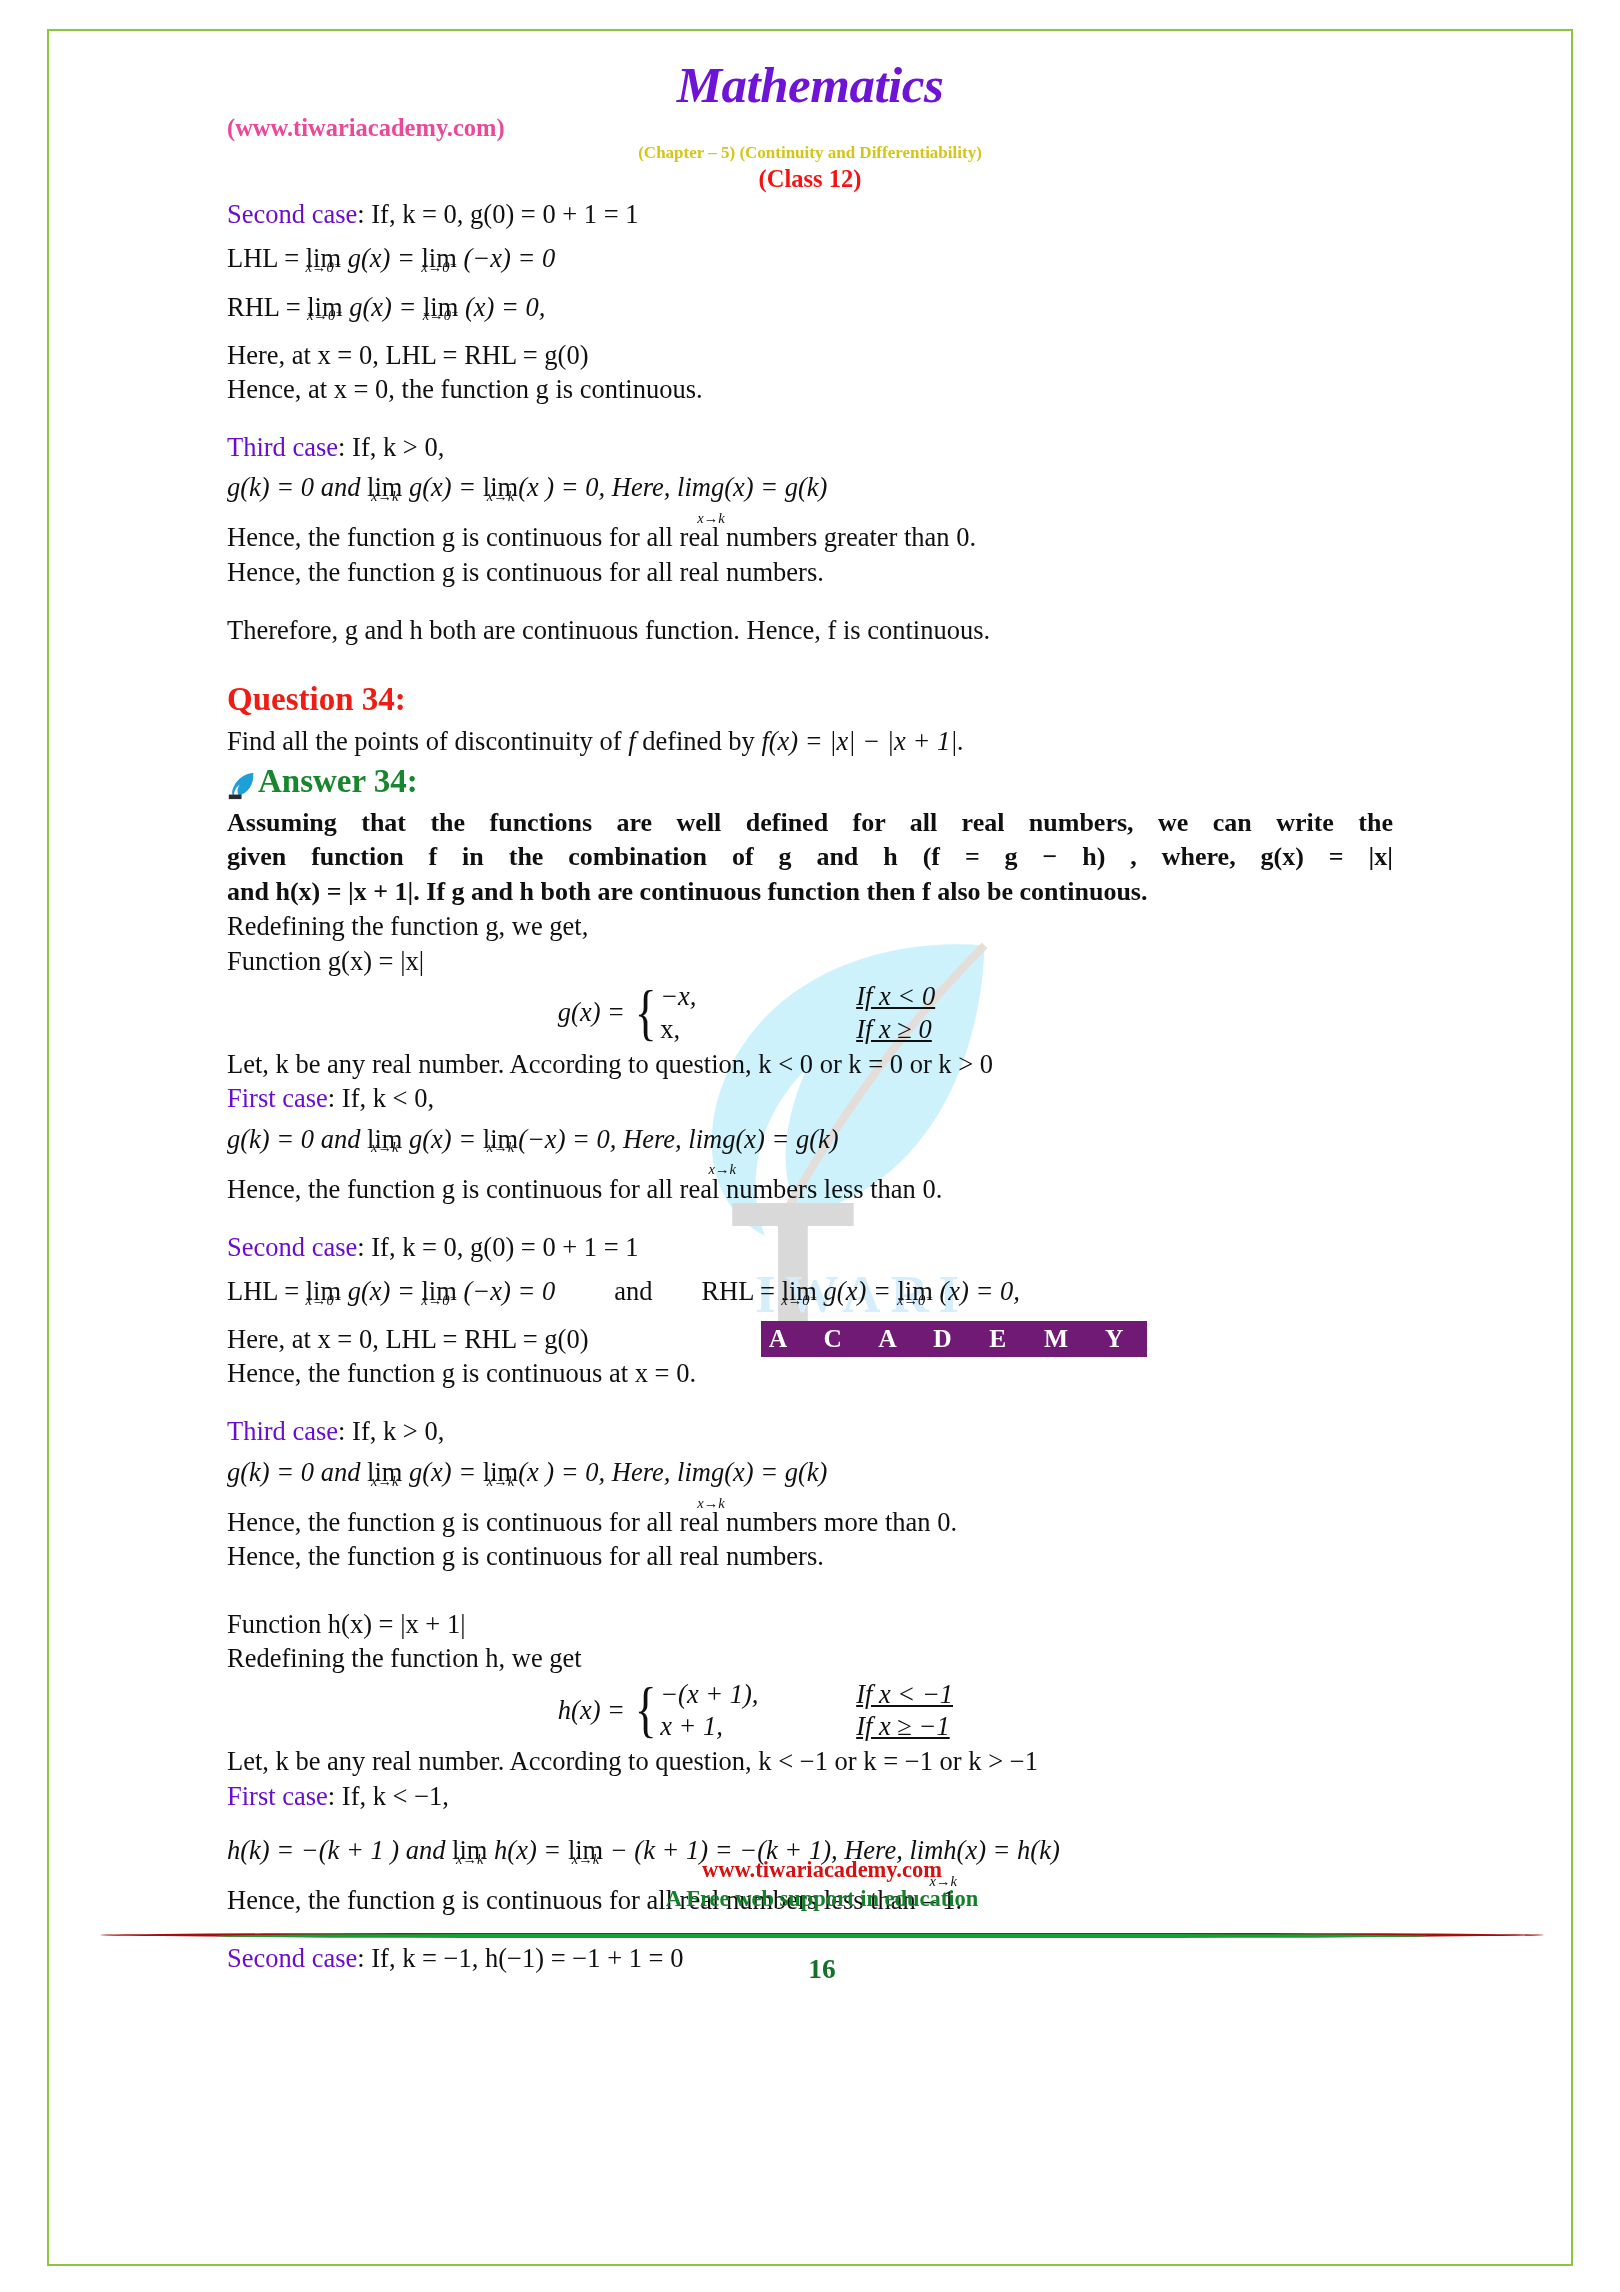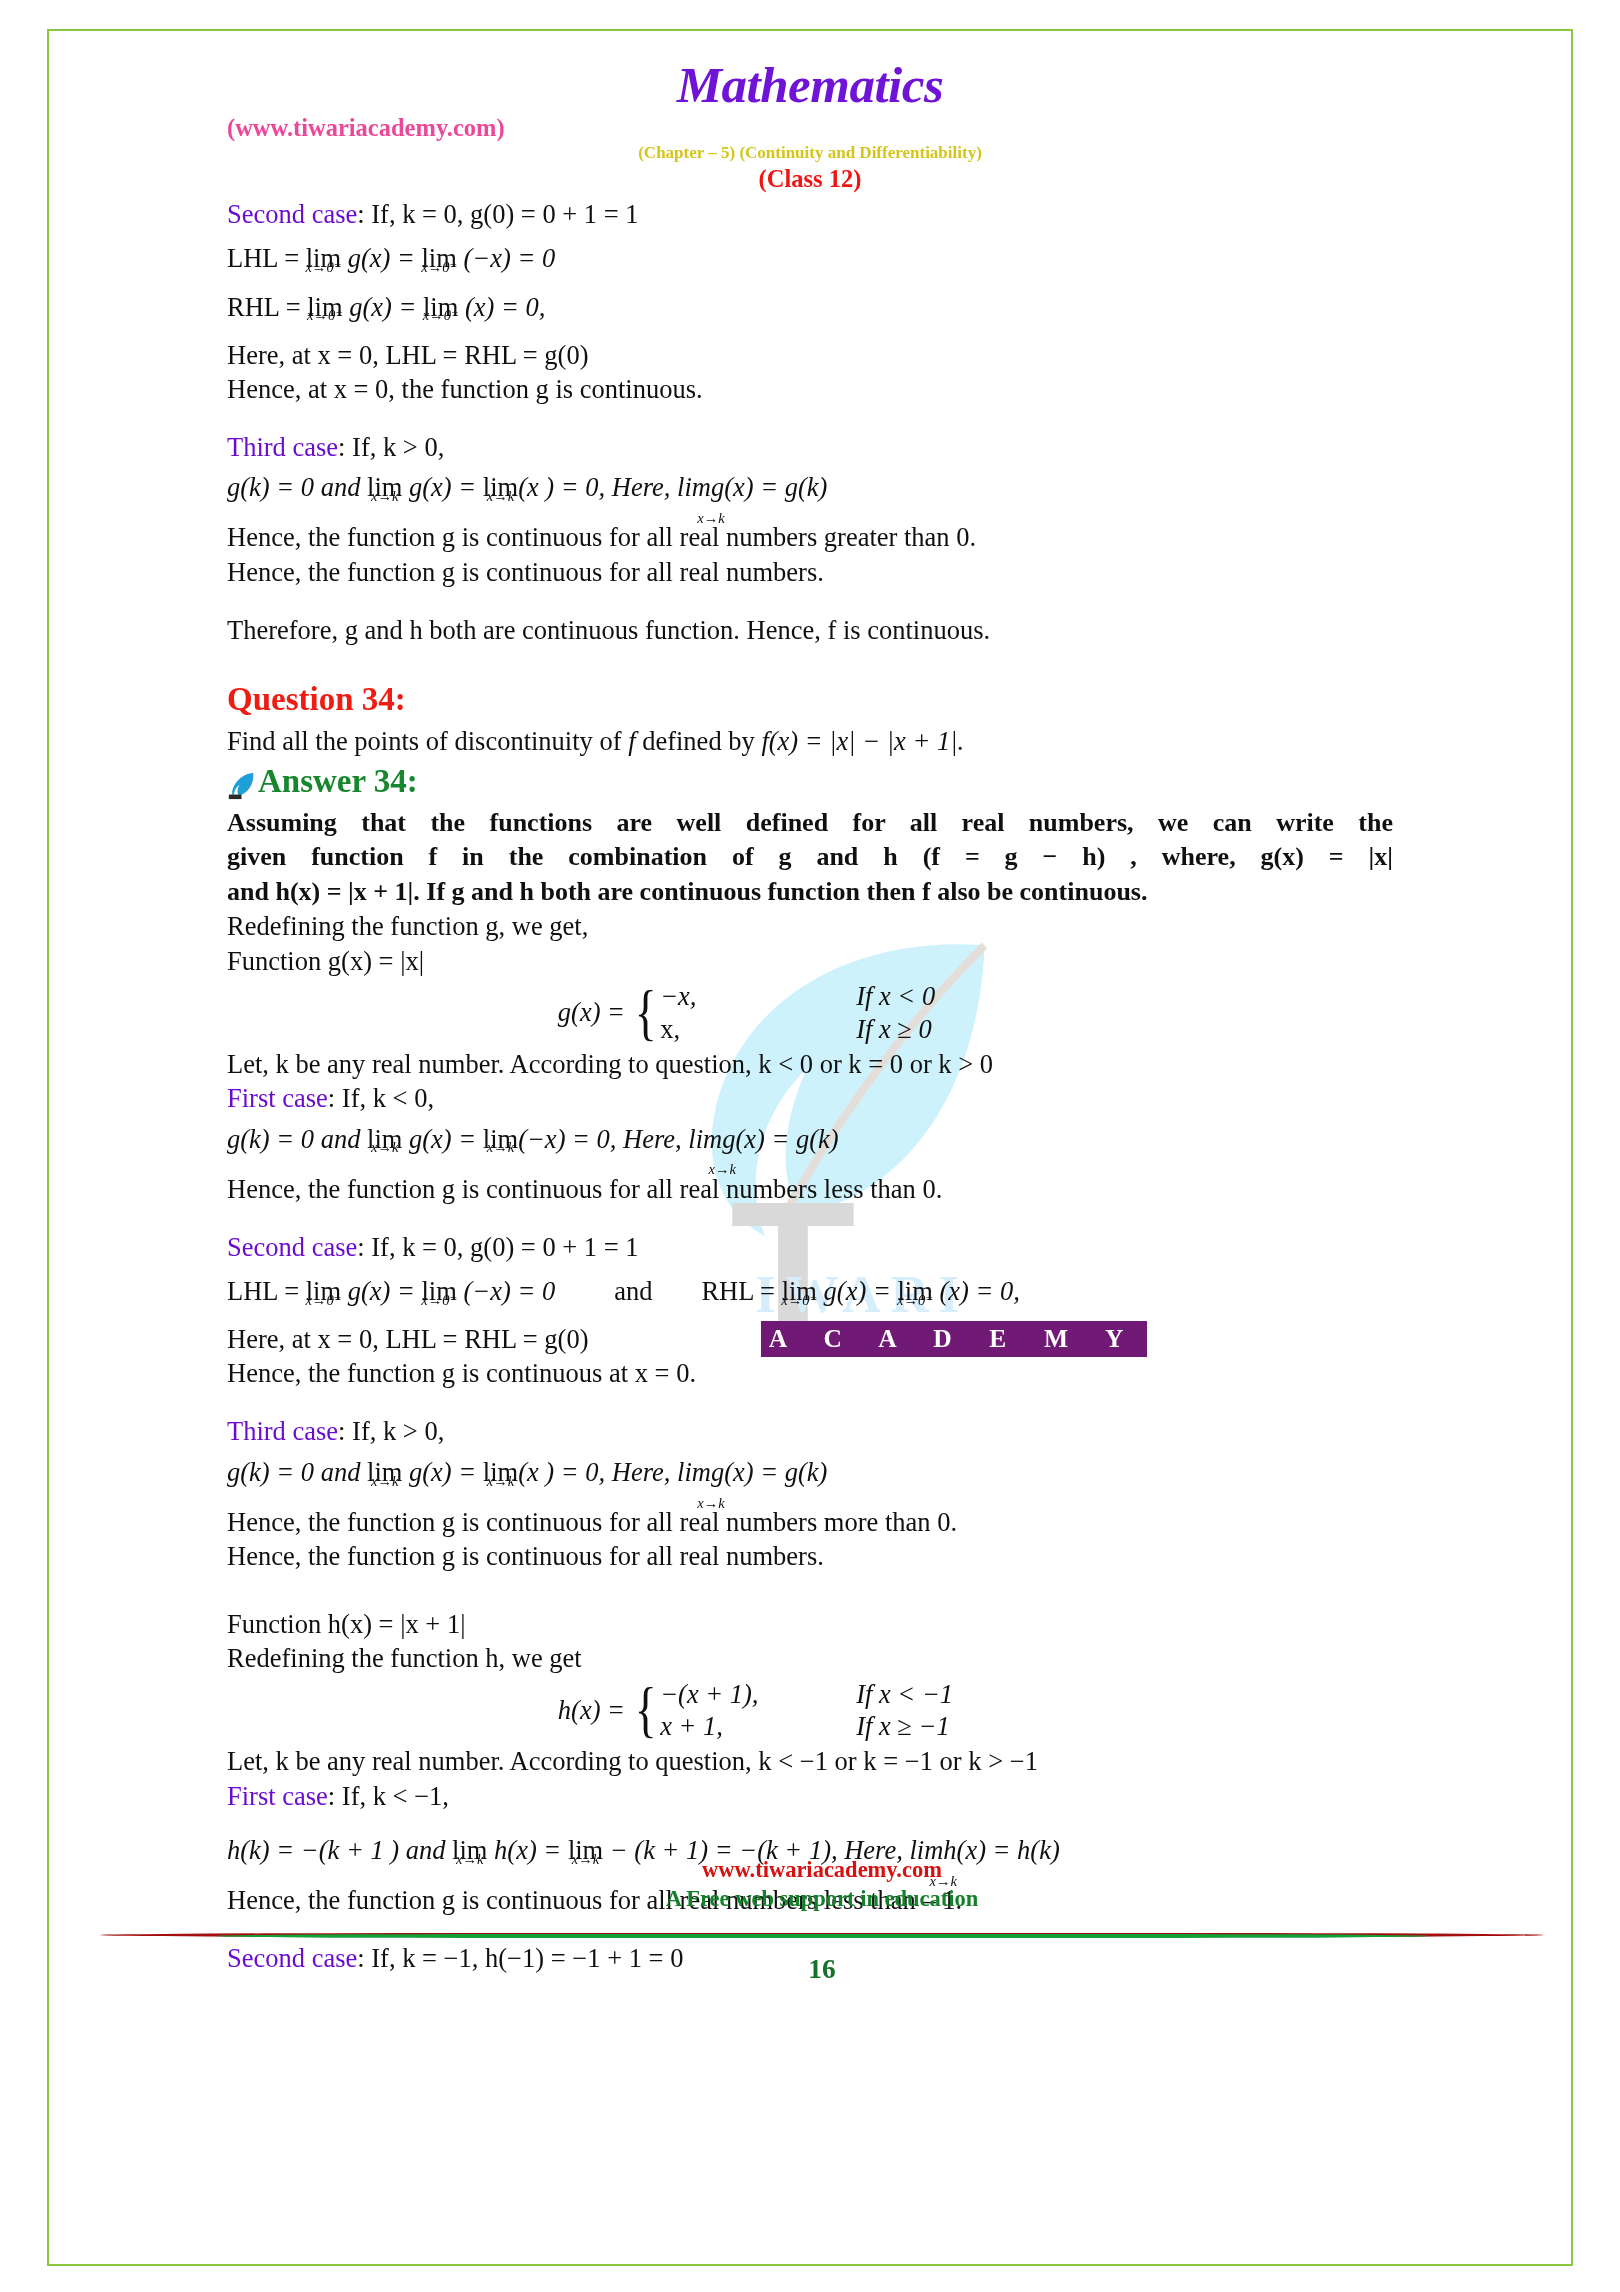--- a/index.html
+++ b/index.html
@@ -157,21 +157,21 @@
   .brace {
     font-size: 61px;
     line-height: 0.82;
     font-family: "Liberation Serif", serif;
     transform: scaleX(0.75);
     display: inline-block;
   }
   .pw-rows { display: inline-block; }
   .pw-row { display: flex; line-height: 1.22; }
   .pw-val { width: 196px; }
-  .pw-cond { width: 206px; }
+  .pw-cond { width: 206px; text-decoration: underline; }
 
   
   .footer {
     position: absolute;
     left: 12px;
     right: 0;
     bottom: 61px;
     text-align: center;
   }
   .footer-url {

